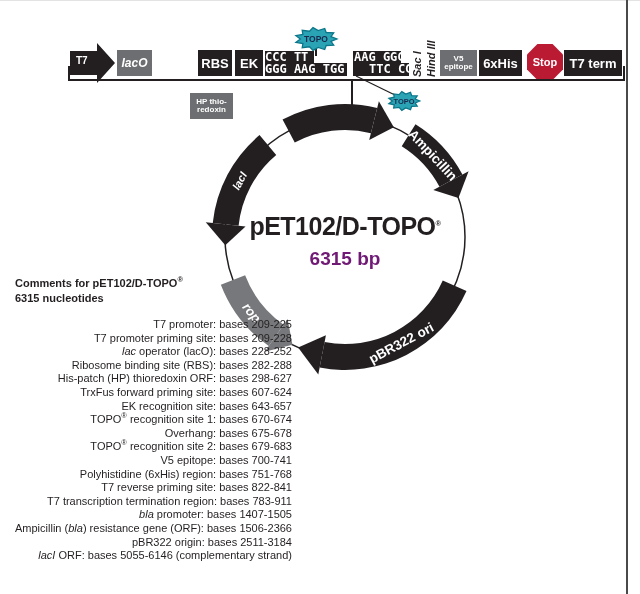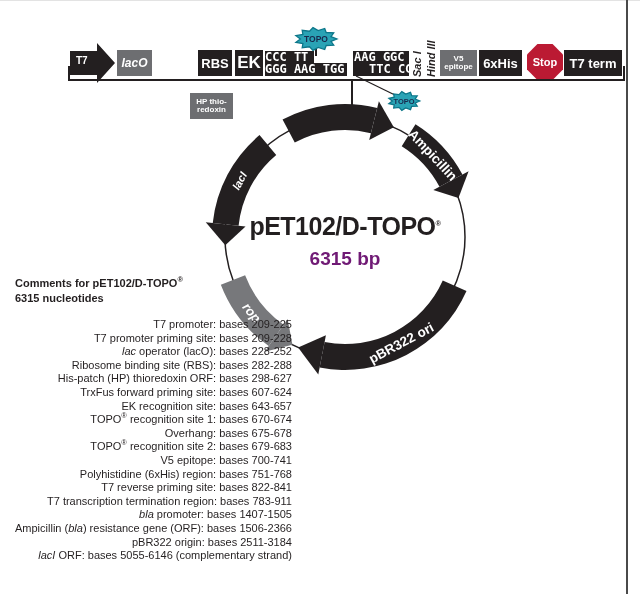--- a/index.html
+++ b/index.html
@@ -54,26 +54,26 @@
   <div>
     <div class="t7-arrow">
       <span>T7</span>
     </div>
     <div class="lbox gray italic" style="left:117px;width:35px;font-size:12px;">lacO</div>
     <div class="lbox black" style="left:154px;width:34px;font-size:13px;margin-left:44px;">RBS</div>
     <div class="lbox gray two-line" style="left:190px;width:43px;margin-top:43px;">
       <span>HP thio-</span>
       <span>redoxin</span>
     </div>
-    <div class="lbox black" style="left:235px;width:28px;font-size:17px;">EK</div>
+    <div class="lbox black" style="left:235px;width:28px;font-size:13px;">EK</div>
 
     <div class="seqbox" style="left:265px;top:51px;width:49px;height:12px;">CCC TT</div>
     <div class="seqbox" style="left:265px;top:63px;width:82px;height:13px;">GGG AAG TGG</div>
 
-    <div class="seqbox" style="left:353px;top:51px;width:56px;height:12px;padding-left:1px;">AAG GGC</div>
+    <div class="seqbox" style="left:353px;top:51px;width:48px;height:12px;padding-left:1px;">AAG GGC</div>
     <div class="seqbox" style="left:353px;top:63px;width:56px;height:13px;padding-left:16px;">TTC CCG</div>
 
     <div class="lbox gray two-line" style="left:440px;width:37px;">
       <span>V5</span>
       <span>epitope</span>
     </div>
     <div class="lbox black" style="left:479px;width:43px;font-size:13px;">6xHis</div>
     <div class="stop-oct">
       <span>Stop</span>
     </div>

